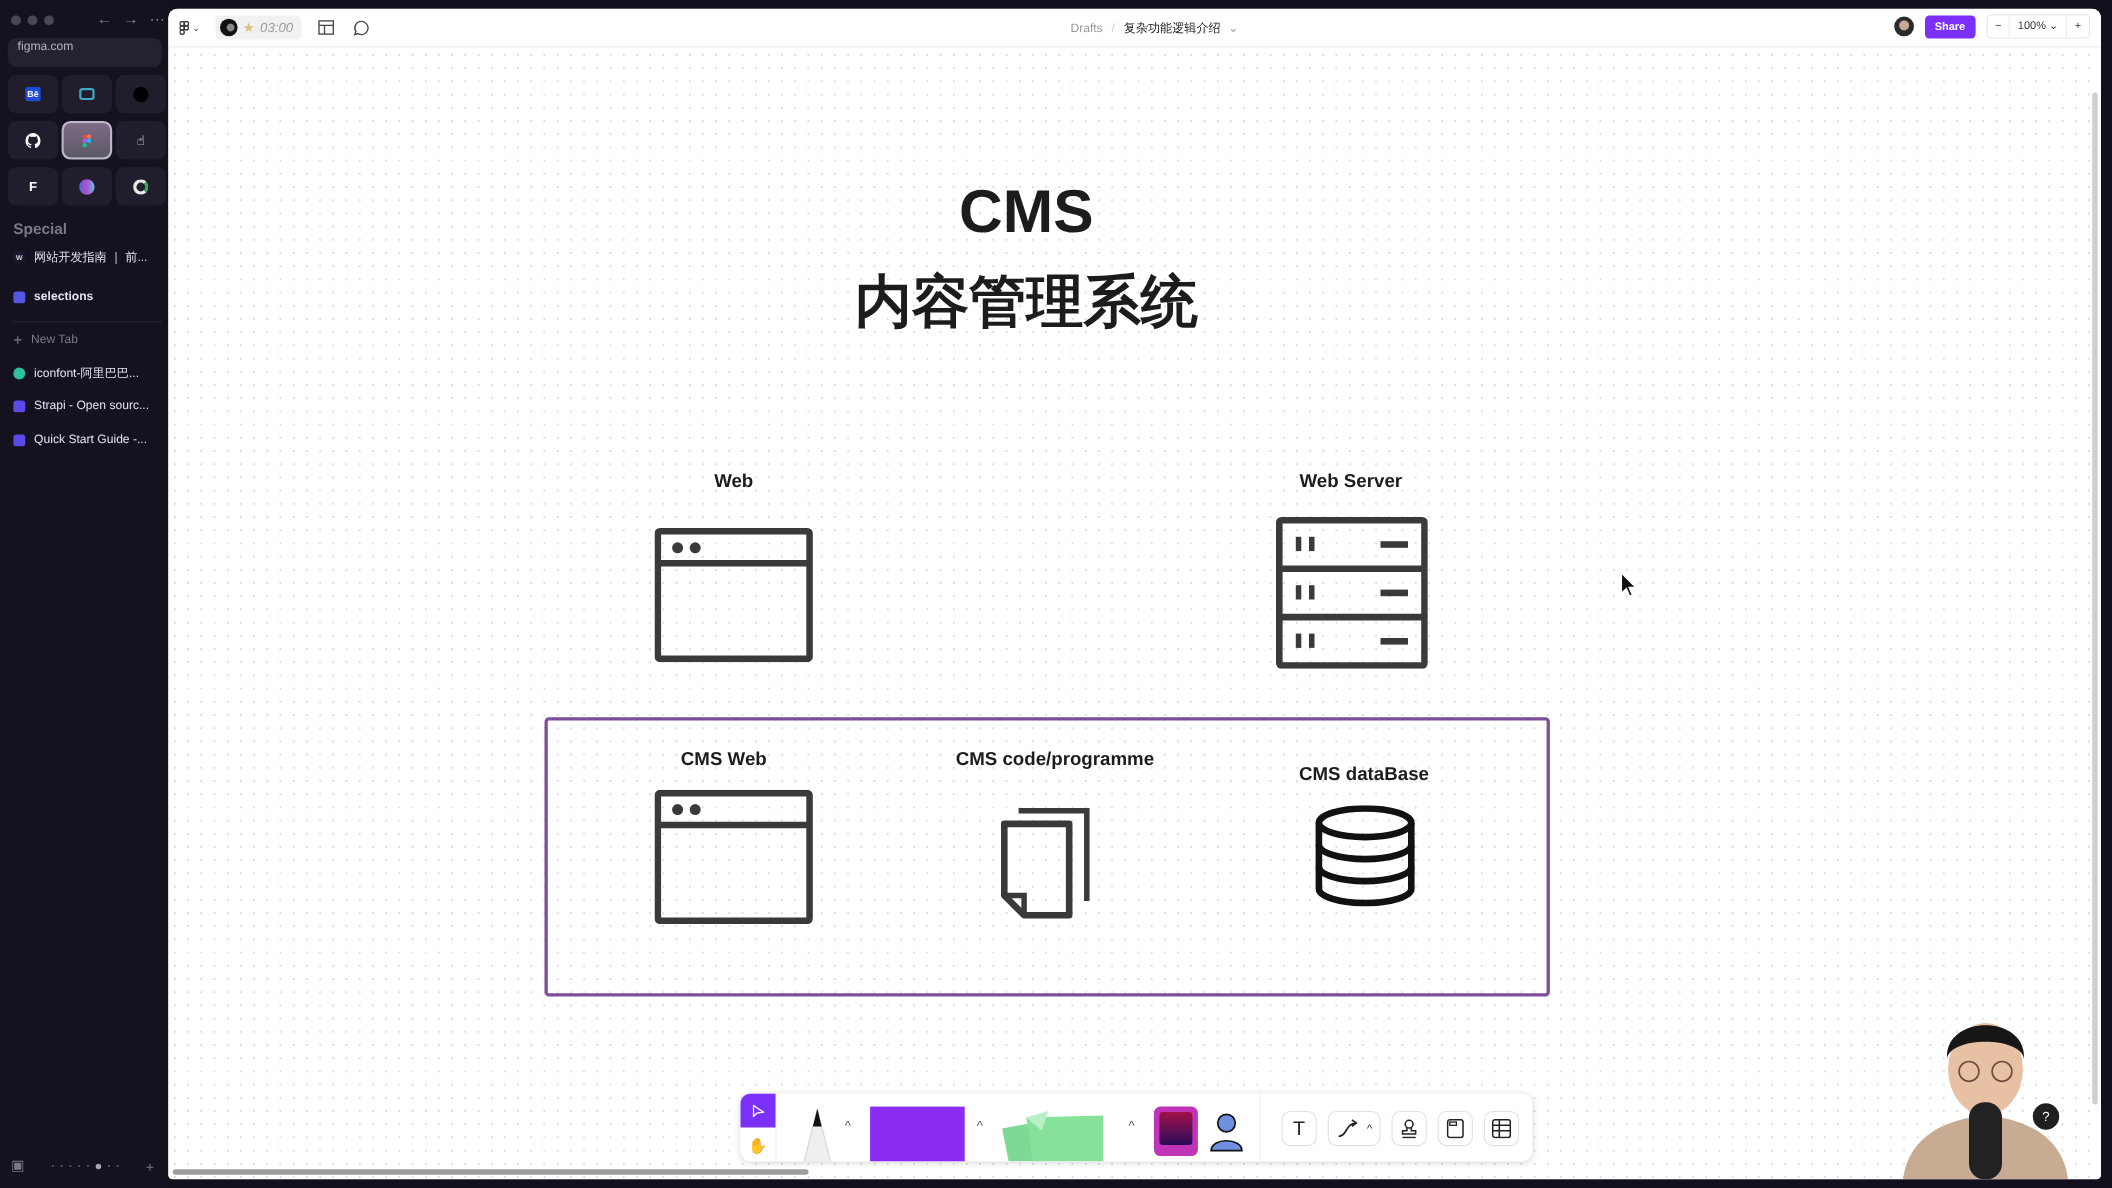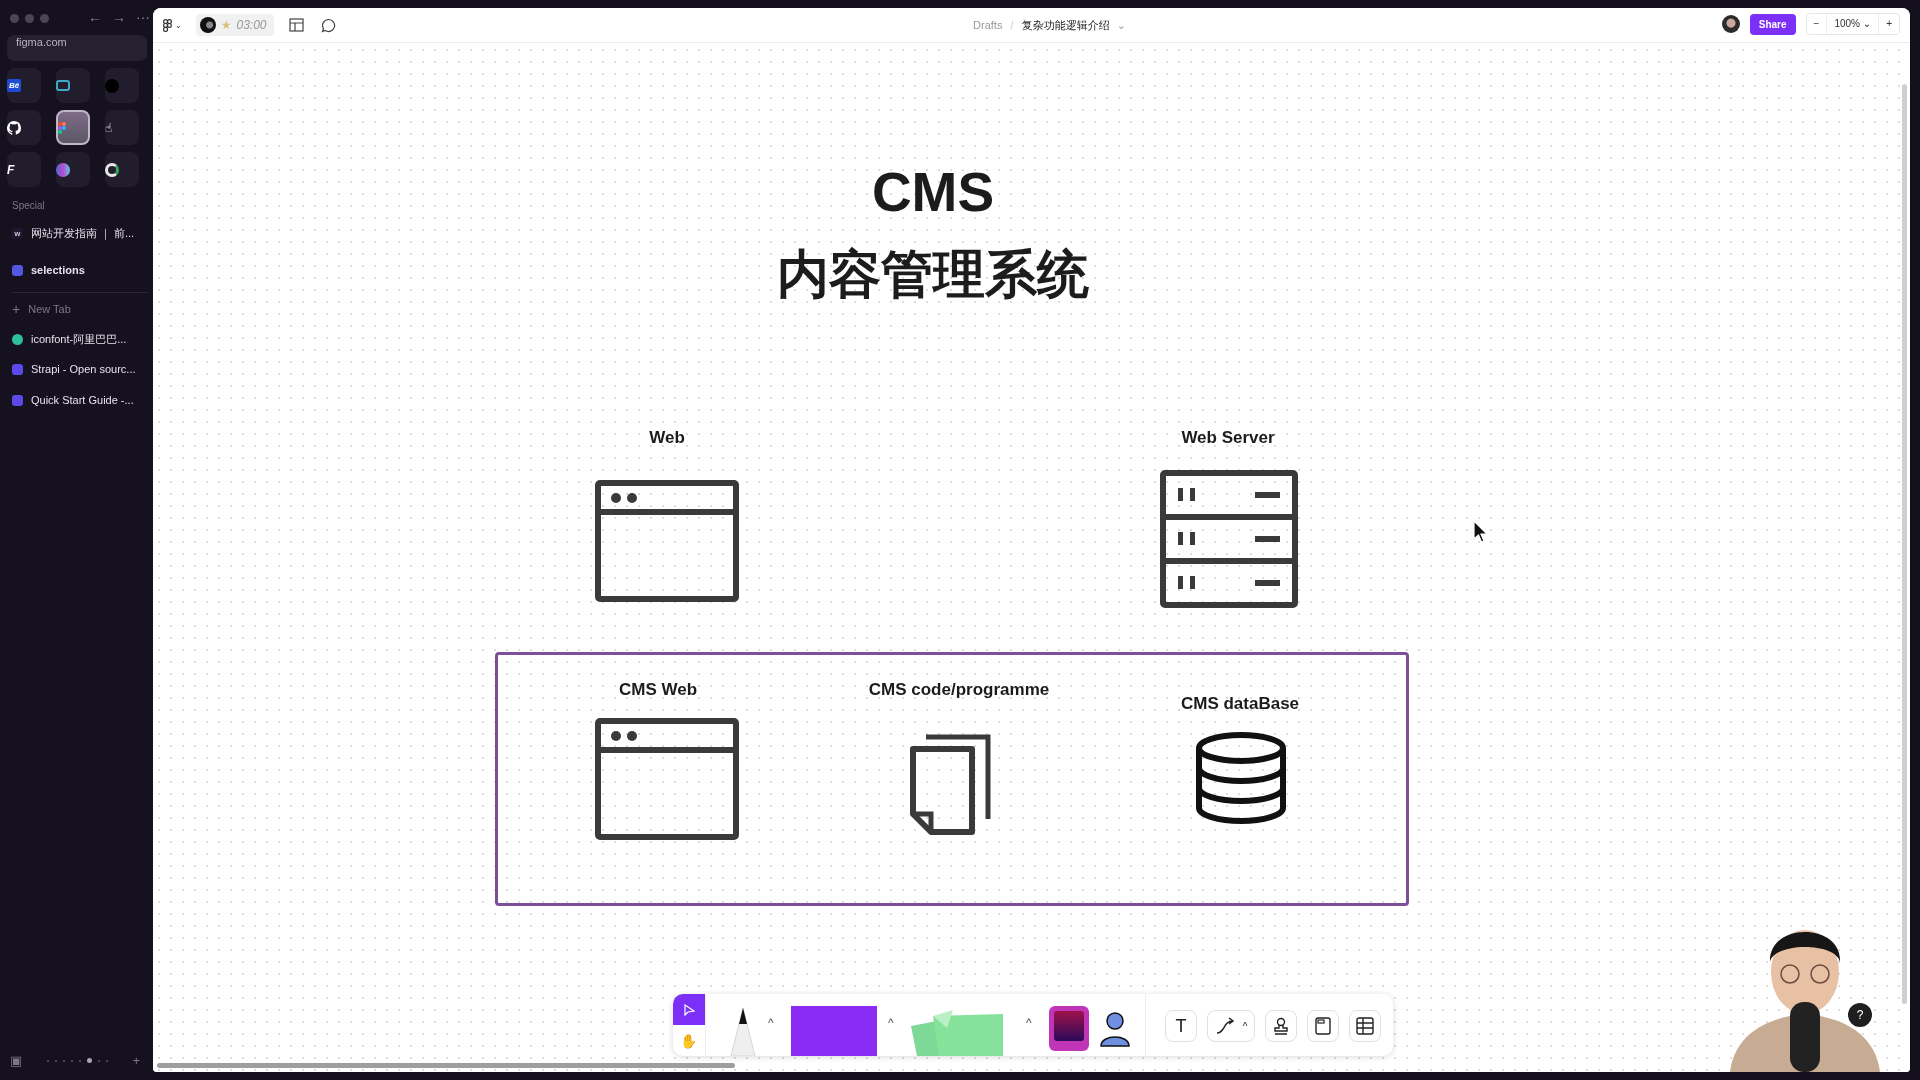--- a/index.html
+++ b/index.html
@@ -7,28 +7,28 @@
   .screen { position: relative; width: 1920px; height: 1080px; background: #130f1c; }
 
   
   .sidebar { position: absolute; left: 0; top: 0; width: 153px; height: 1080px; background: #15111f; color: #e6e3ee; }
   .traffic { position: absolute; top: 14px; left: 10px; display: flex; gap: 6px; }
   .traffic span { width: 9px; height: 9px; border-radius: 50%; background: #4a4656; display: block; }
   .navbtns { position: absolute; top: 9px; left: 88px; display: flex; gap: 10px; color: #8d8998; font-size: 14px; }
   .navbtns span { cursor: pointer; }
   .urlbar { position: absolute; top: 35px; left: 7px; width: 140px; height: 26px; border-radius: 7px; background: #262131; color: #b7b3c1; font-size: 11px; padding: 1px 9px; }
   .tiles { position: absolute; top: 68px; left: 7px; display: grid; grid-template-columns: repeat(3, 42px); grid-gap: 7px 7px; }
-  .tile { width: 34px; height: 35px; border-radius: 8px; background: #221d2d; display: flex; align-items: center; justify-content: flex-start; font-size: 12px; color: #fff; font-style: italic; }
+  .tile { width: 46px; height: 35px; border-radius: 8px; background: #221d2d; display: flex; align-items: center; justify-content: center; font-size: 12px; color: #fff; }
   .tile.active { background: linear-gradient(180deg, #7e6b86, #5b5866); border: 2px solid #bdb7c8; }
   .tile .be { background: #1e4bd2; color: #fff; font-weight: bold; font-size: 8px; padding: 2px 2px; border-radius: 2px; }
   .tile .bili { width: 14px; height: 11px; border: 2px solid #3fa8c6; border-radius: 3px; }
   .tile .dot { width: 14px; height: 14px; background: #000; border-radius: 50%; }
   .tile .orb { width: 14px; height: 14px; border-radius: 50%; background: linear-gradient(90deg, #4f6ad8, #b64bd0, #5bc8e0); }
   .tile .g { width: 14px; height: 14px; border-radius: 50%; border: 3px solid #e8e8e8; border-right-color: #3ba55c; }
-  .section-label { position: absolute; top: 200px; left: 12px; font-size: 10px; color: #7b7788; font-weight: normal; }
+  .section-label { position: absolute; top: 200px; left: 12px; font-size: 14px; color: #7b7788; font-weight: bold; }
   .side-item { position: absolute; left: 12px; display: flex; align-items: center; gap: 8px; font-size: 11px; color: #e6e3ee; width: 135px; white-space: nowrap; overflow: hidden; cursor: pointer; }
   .side-item .ico { width: 11px; height: 11px; border-radius: 3px; flex: 0 0 11px; }
   .divider { position: absolute; left: 12px; top: 292px; width: 135px; height: 1px; background: #2b2636; }
   .newtab { color: #7b7788; }
   .sidebar-bottom { position: absolute; bottom: 12px; left: 10px; width: 130px; display: flex; align-items: center; justify-content: space-between; color: #7b7788; font-size: 13px; }
   .pager { display: flex; gap: 6px; align-items: center; }
   .pager i { width: 2px; height: 2px; background: #5b5767; border-radius: 50%; display: block; }
   .pager i.cur { width: 5px; height: 5px; background: #a9a4b5; }
 
   

